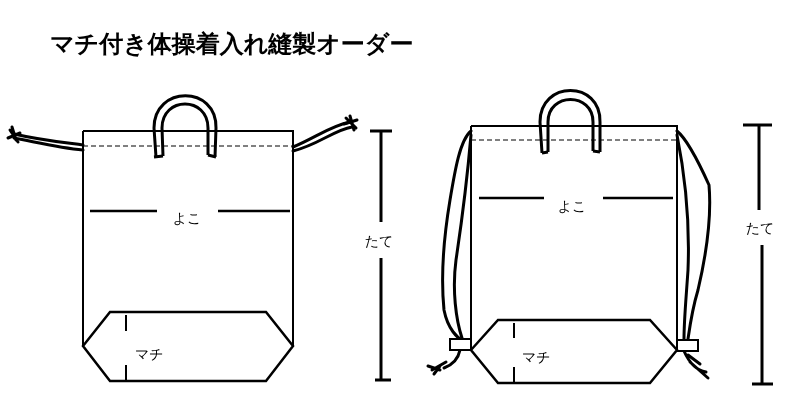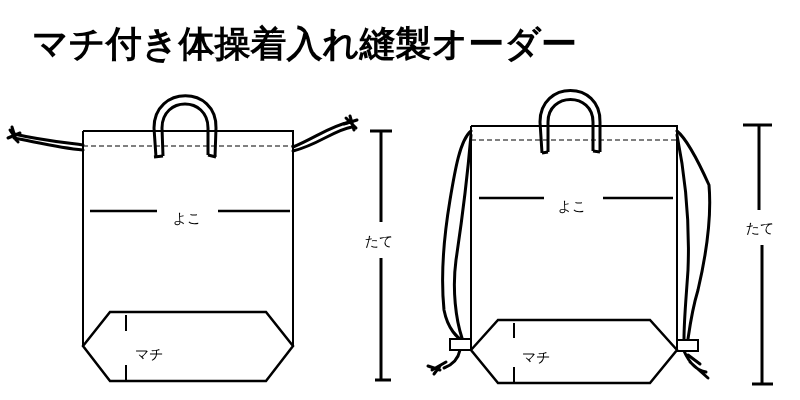--- a/index.html
+++ b/index.html
@@ -1,19 +1,19 @@
 <!DOCTYPE html>
 <html><head>
   <meta charset="utf-8">
   <style>
     html, body { margin: 0; padding: 0; background: #ffffff; }
     body { width: 800px; height: 400px; position: relative; overflow: hidden; font-family: "DejaVu Sans", sans-serif; }
     .title {
-      position: absolute; left: 32px; top: 20px; height: 48px; line-height: 48px;
-      font-family: "DejaVu Sans", sans-serif; font-weight: bold; font-size: 36px;
+      position: absolute; left: 50px; top: 20px; height: 48px; line-height: 48px;
+      font-family: "DejaVu Sans", sans-serif; font-weight: bold; font-size: 24px;
       color: #000; letter-spacing: 0px; white-space: nowrap;
     }
     svg.diagram { position: absolute; left: 0; top: 0; }
     .lbl { font-family: "DejaVu Sans", sans-serif; font-size: 14px; fill: #000; }
   </style>
 </head>
 <body>
 
 <div class="title">マチ付き体操着入れ縫製オーダー</div>
 

